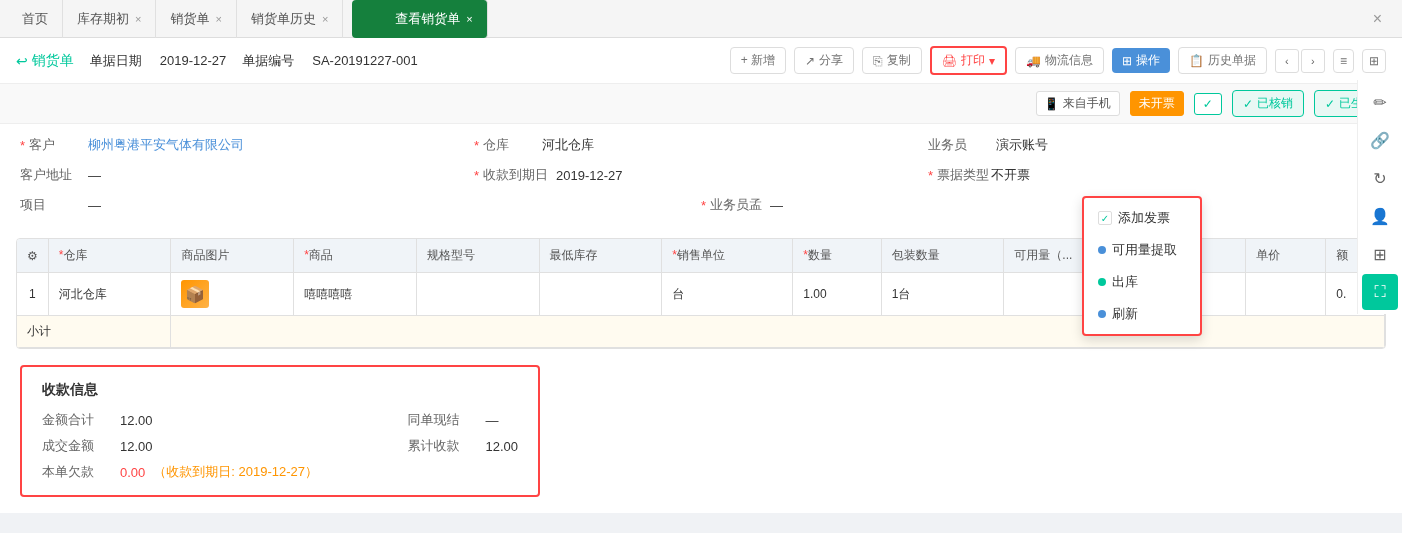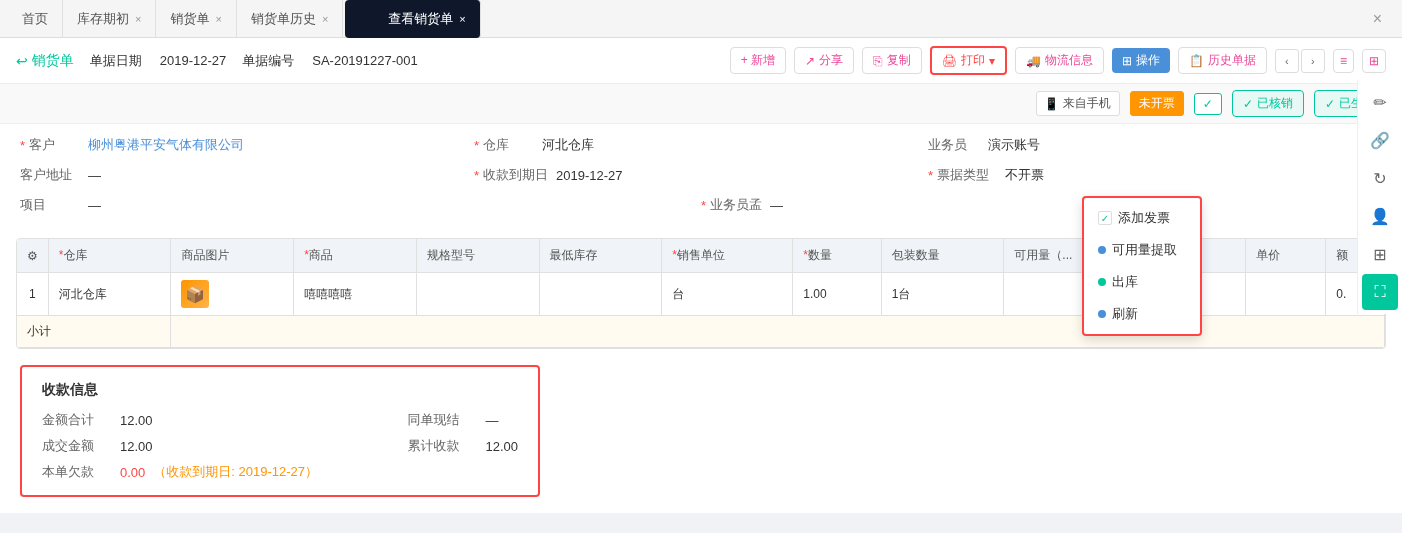--- a/index.html
+++ b/index.html
@@ -11,21 +11,21 @@
       height: 38px; padding: 0 8px;
     }
     .tab-item {
       display: flex; align-items: center; padding: 0 14px; height: 38px;
       cursor: pointer; font-size: 13px; color: #555; border-right: 1px solid #e0e0e0;
       white-space: nowrap;
     }
     .tab-item .tab-close {
       margin-left: 6px; color: #999; font-size: 11px; cursor: pointer;
     }
-    .tab-item.highlight { background: #0f172a; color: #fff; border-radius: 4px; margin: 0 2px; padding-left: 43px; }
+    .tab-item.highlight { background: #15803d; color: #fff; border-radius: 4px; margin: 0 9px; padding-left: 43px; }
     .tab-item.highlight .tab-close { color: #fff; }
     .spacer { flex: 1; }
     .global-close { padding: 0 12px; cursor: pointer; font-size: 16px; color: #999; }
 
     
     .main-container {
       background: #fff; margin: 0; padding: 0;
     }
 
     
@@ -39,21 +39,21 @@
     .doc-type-label {
       display: flex; align-items: center; gap: 4px; color: #00c89c; font-weight: 500; font-size: 14px;
     }
     .doc-meta { display: flex; align-items: center; gap: 18px; color: #555; font-size: 13px; }
     .doc-meta span { color: #333; }
 
     .toolbar-actions { display: flex; align-items: center; gap: 8px; }
     .btn-action {
       display: flex; align-items: center; gap: 4px; padding: 4px 10px;
       border: 1px solid #ddd; border-radius: 4px; cursor: pointer;
-      background: #fff; font-size: 12px; color: #ec4899; white-space: nowrap;
+      background: #fff; font-size: 12px; color: #737373; white-space: nowrap;
     }
 
     .btn-print {
       border: 2px solid #ff4444; color: #ff4444; background: #fff;
       padding: 4px 10px; border-radius: 4px; cursor: pointer;
       display: flex; align-items: center; gap: 4px; font-size: 12px;
     }
     .btn-operation {
       background: #4a90d9; color: #fff; border: none; padding: 4px 10px;
       border-radius: 4px; cursor: pointer; font-size: 12px;
@@ -295,35 +295,35 @@
       <div class="form-field">
         <span class="form-label required">客户</span>
         <span class="form-value blue" style="margin-left:8px;">柳州粤港平安气体有限公司</span>
       </div>
       <div class="form-field">
         <span class="form-label required">仓库</span>
         <span class="form-value" style="margin-left:8px;">河北仓库</span>
       </div>
       <div class="form-field">
         <span class="form-label">业务员</span>
-        <span class="form-value" style="">演示账号</span>
+        <span class="form-value" style="margin-left:8px;">演示账号</span>
       </div>
     </div>
     <div class="form-row">
       <div class="form-field">
         <span class="form-label">客户地址</span>
         <span class="form-value" style="margin-left:8px;">—</span>
       </div>
       <div class="form-field">
         <span class="form-label required">收款到期日</span>
         <span class="form-value" style="margin-left:8px;">2019-12-27</span>
       </div>
       <div class="form-field">
         <span class="form-label required">票据类型</span>
-        <span class="form-value" style="margin-left:16px;">不开票</span>
+        <span class="form-value" style="margin-left:2px;">不开票</span>
       </div>
     </div>
     <div class="form-row">
       <div class="form-field">
         <span class="form-label">项目</span>
         <span class="form-value" style="margin-left:8px;">—</span>
       </div>
       <div class="form-field">
         <span class="form-label required">业务员孟</span>
         <span class="form-value" style="margin-left:8px;">—</span>

